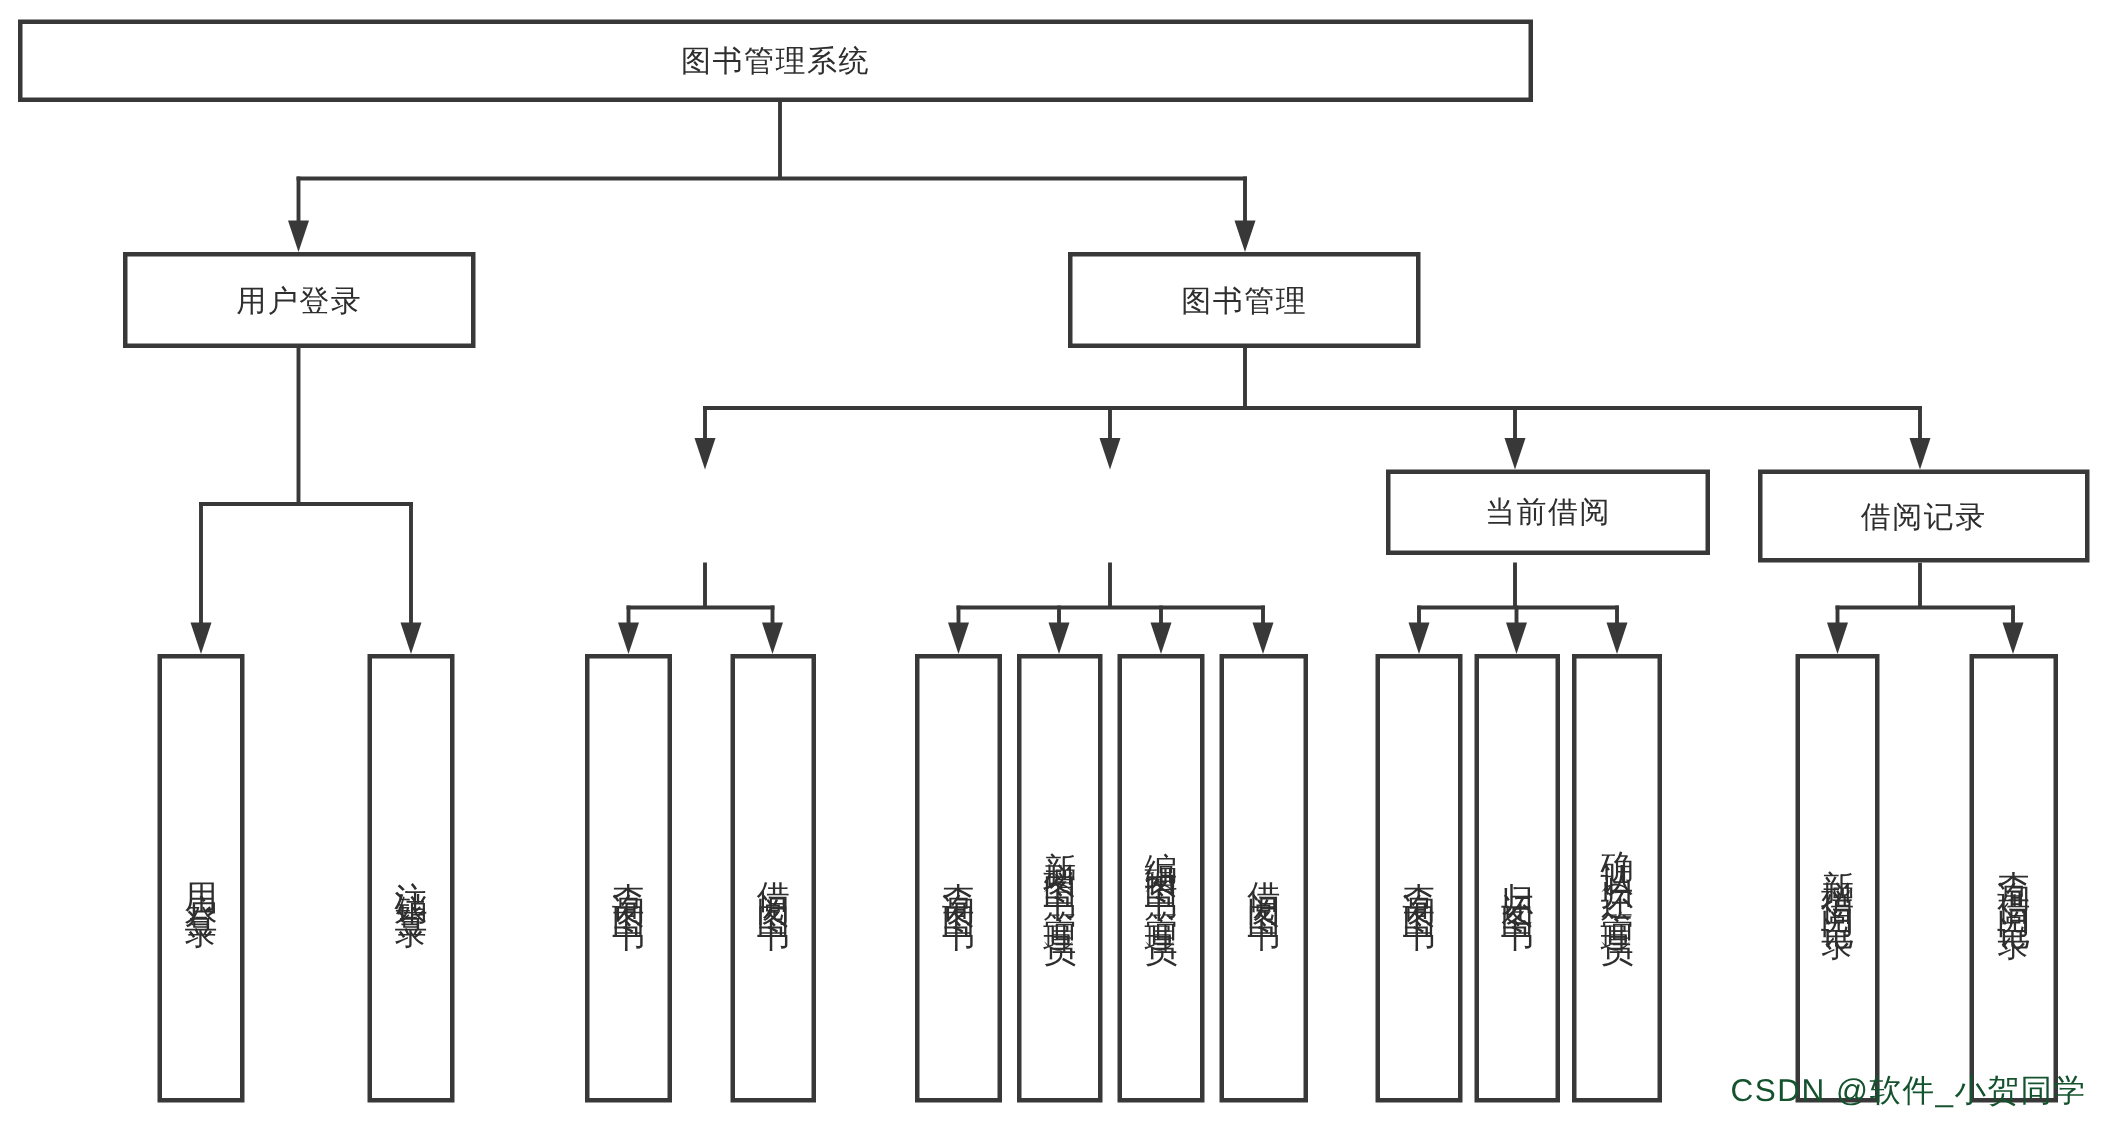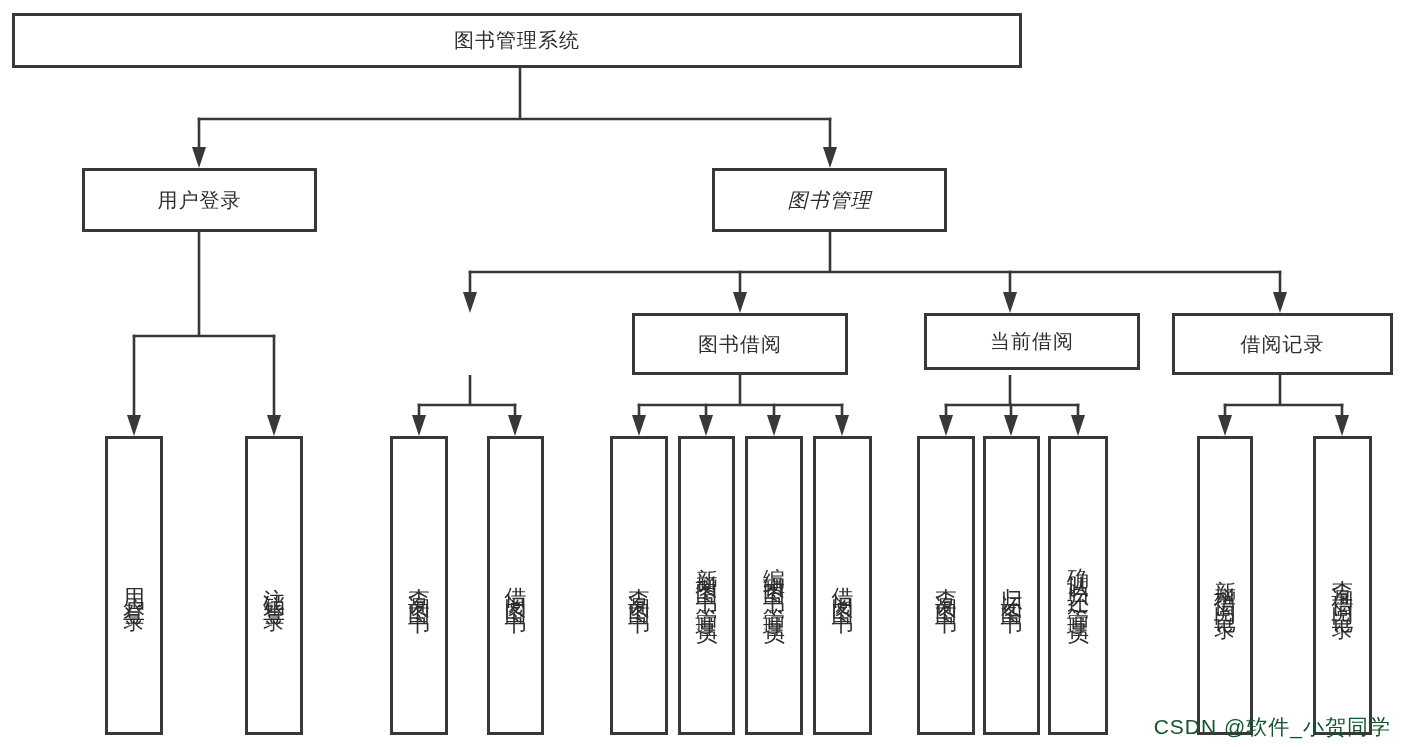--- a/index.html
+++ b/index.html
@@ -115,27 +115,24 @@
     </g>
   </svg>
 
   <div class="box" style="left:12px; top:13px; width:1010px; height:55px;">
     <span>图书管理系统</span>
   </div>
 
   <div class="box" style="left:82px; top:168px; width:235px; height:64px;">
     <span>用户登录</span>
   </div>
-  <div class="box" style="left:712px; top:168px; width:235px; height:64px;font-style:italic;">
+  <div class="box" style="left:712px; top:168px; width:235px; height:64px;">
     <span>图书管理</span>
   </div>
 
-  <div class="box" style="left:632px; top:313px; width:216px; height:62px;">
-    <span>图书借阅</span>
-  </div>
   <div class="box" style="left:924px; top:313px; width:216px; height:57px;">
     <span>当前借阅</span>
   </div>
   <div class="box" style="left:1172px; top:313px; width:221px; height:62px;">
     <span>借阅记录</span>
   </div>
 
   <div class="vbox" style="left:105px; top:436px; width:58px; height:299px;">
     <span>用户登录</span>
   </div>

